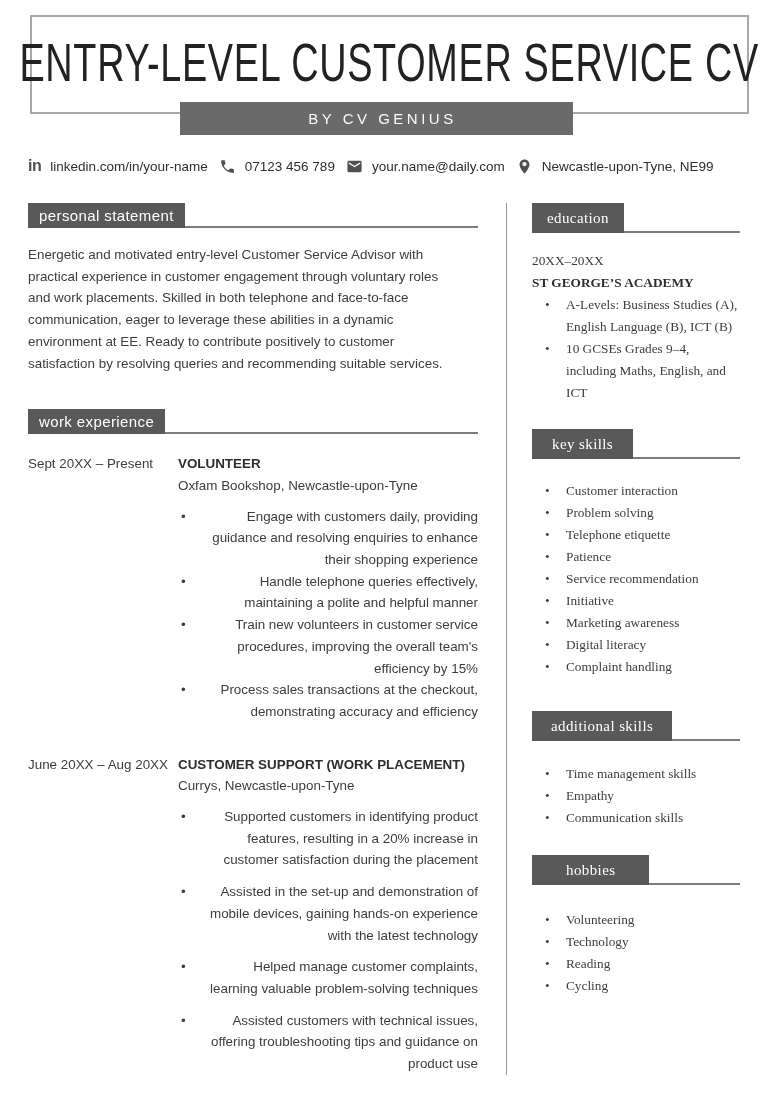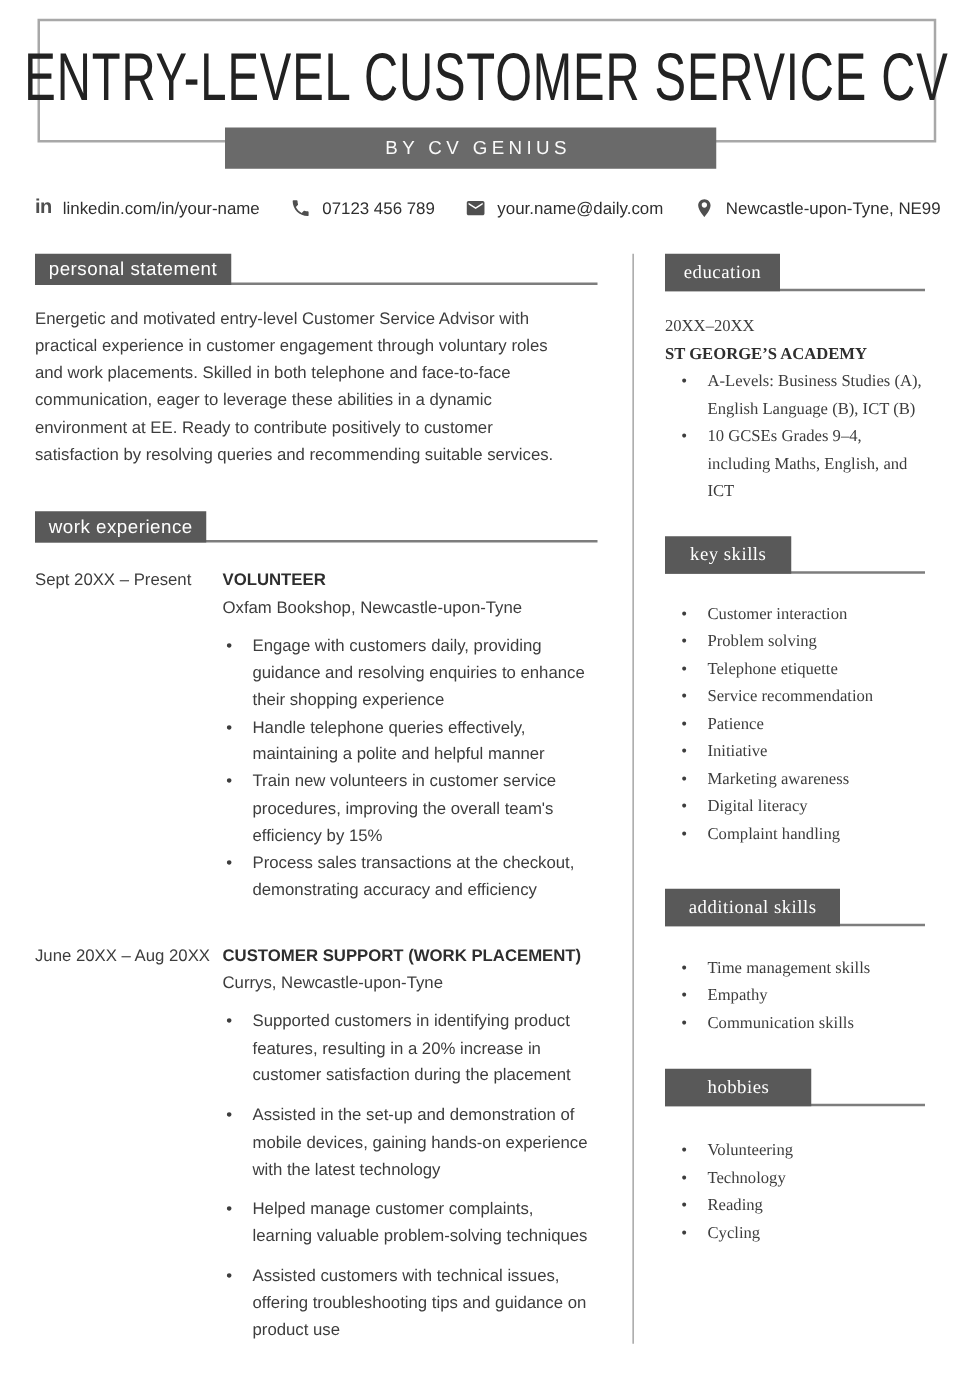--- a/index.html
+++ b/index.html
@@ -16,21 +16,21 @@
   .title-box{position:absolute;left:30px;top:15px;width:719px;height:99px;
              border:2px solid var(--border);display:flex;align-items:center;justify-content:center;}
   .cv-title{font-size:54px;font-weight:400;letter-spacing:1px;color:var(--title);
             white-space:nowrap;display:inline-block;transform:scaleX(0.70);transform-origin:center;
             margin-top:-6px;}
   .banner{position:absolute;left:180px;top:102px;width:393px;height:33px;background:var(--banner);
           display:flex;align-items:center;justify-content:center;z-index:2;padding-left:12px;}
   .banner span{color:#fafafa;font-size:15px;letter-spacing:3.5px;}
 
   
-  .contact{display:flex;align-items:center;gap:24px;margin:17px 0 0 28px;height:28px;
+  .contact{display:flex;align-items:center;gap:11px;margin:17px 0 0 28px;height:28px;
            font-size:13.5px;color:#2e2e2e;}
   .citem{display:flex;align-items:center;gap:9px;}
   .cicon{width:17px;height:17px;display:block;fill:var(--icon);}
   .in-glyph{font-weight:700;font-size:16px;color:var(--icon);letter-spacing:-0.5px;line-height:1;}
 
   
   .columns{display:flex;margin-top:23px;padding-left:28px;align-items:stretch;}
   .left-col{width:450px;flex:0 0 450px;}
   .right-col{margin-left:28px;border-left:1px solid var(--divider);padding-left:25px;width:234px;font-family:Liberation Serif, serif;}
 
@@ -44,21 +44,21 @@
   .sec-hobs .sec-box{padding:4px 34px 4px;}
 
   
   .ps-body{margin:16px 0 0;font-size:13.4px;line-height:21.7px;white-space:pre-line;}
   .sec-wx{margin-top:35px;}
   .job{display:flex;margin-top:19px;font-size:13.4px;line-height:21.7px;}
   .job.job2{margin-top:31px;}
   .job-dates{flex:0 0 150px;width:150px;}
   .job-main{flex:1;min-width:0;padding-right:0;}
   .job-title{font-weight:700;color:var(--bold);}
-  .job-main ul{list-style:none;margin:9px 0 0;padding:0;}
+  .job-main ul{list-style:none;margin:9px 0 0;padding:0;text-align:right;}
   .job-main li{position:relative;padding-left:24px;}
   .job-main li::before{content:"•";position:absolute;left:3px;top:0;}
   .job2 li{margin-bottom:10px;}
   .job2 li:last-child{margin-bottom:0;}
 
   
   .right-col section{font-size:13.3px;line-height:22px;}
   .edu-dates{margin-top:17px;}
   .edu-school{font-weight:700;color:var(--bold);}
   .rlist{list-style:none;margin:0;padding:0;}
@@ -188,22 +188,22 @@
         <div class="sec-head">
           <div class="sec-box">
             <span>key skills</span>
           </div>
         </div>
         <ul class="rlist">
 
         <li>Customer interaction</li>
             <li>Problem solving</li>
             <li>Telephone etiquette</li>
+            <li>Patience</li>
             <li>Service recommendation</li>
-            <li>Patience</li>
             <li>Initiative</li>
             <li>Marketing awareness</li>
             <li>Digital literacy</li>
             <li>Complaint handling</li>
           </ul>
       </section>
 
       <section class="sec-adds">
         <div class="sec-head">
           <div class="sec-box">

